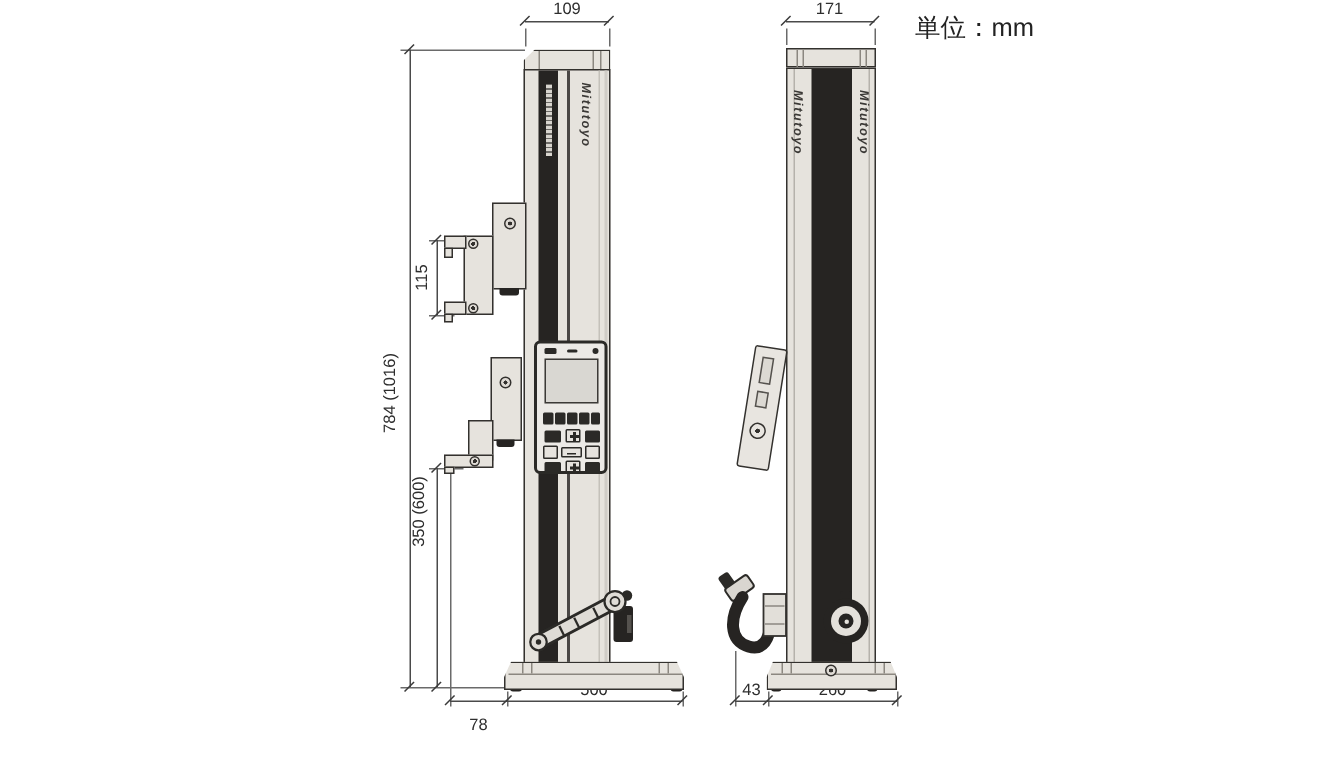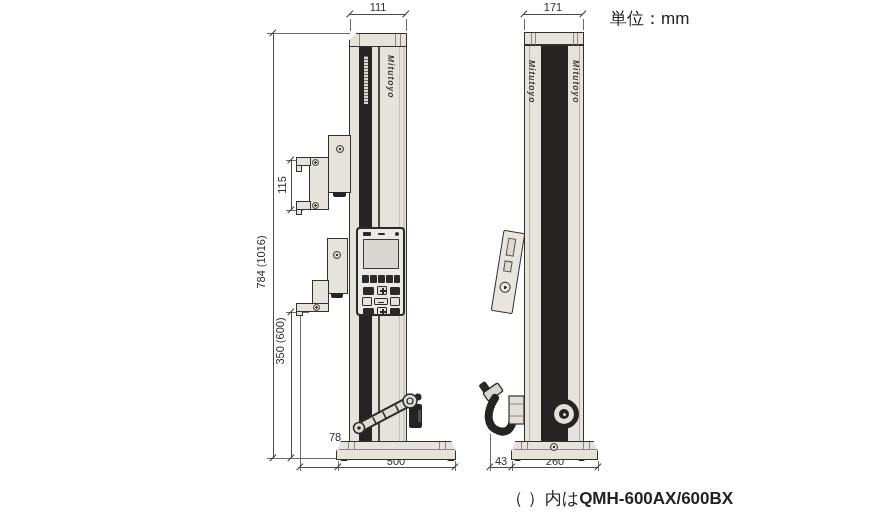--- a/index.html
+++ b/index.html
@@ -37,21 +37,21 @@
 
   <div class="note" style="left:610px;top:7px;">単位：mm</div>
 
   <div>
 
     <div class="vl ext" style="left:350px;top:19px;height:12px;"></div>
     <div class="vl ext" style="left:406px;top:19px;height:12px;"></div>
     <div class="hl" style="left:350px;top:14px;width:56px;"></div>
     <div class="tick" style="left:350px;top:14px;"></div>
     <div class="tick" style="left:406px;top:14px;"></div>
-    <div class="lbl" style="left:378px;top:7px;">111</div>
+    <div class="lbl" style="left:378px;top:7px;">109</div>
 
     <div class="hl ext" style="left:267px;top:33px;width:83px;"></div>
     <div class="hl ext" style="left:267px;top:458px;width:71px;"></div>
     <div class="vl" style="left:273px;top:33px;height:425px;"></div>
     <div class="tick" style="left:273px;top:33px;"></div>
     <div class="tick" style="left:273px;top:458px;"></div>
     <div class="lblv" style="left:261px;top:262px;">784 (1016)</div>
 
     <div class="hl ext" style="left:286px;top:160px;width:23px;"></div>
     <div class="hl ext" style="left:286px;top:210px;width:17px;"></div>
@@ -66,21 +66,21 @@
     <div class="tick" style="left:291px;top:458px;"></div>
     <div class="lblv" style="left:280px;top:341px;">350 (600)</div>
 
     <div class="vl ext" style="left:300px;top:316px;height:155px;"></div>
     <div class="vl ext" style="left:338px;top:461px;height:10px;"></div>
     <div class="vl ext" style="left:455px;top:461px;height:10px;"></div>
     <div class="hl" style="left:300px;top:467px;width:155px;"></div>
     <div class="tick" style="left:300px;top:467px;"></div>
     <div class="tick" style="left:338px;top:467px;"></div>
     <div class="tick" style="left:455px;top:467px;"></div>
-    <div class="lbl" style="left:319px;top:437px;margin-left:16px;">78</div>
+    <div class="lbl" style="left:319px;top:484px;">78</div>
     <div class="lbl" style="left:396px;top:461px;">500</div>
   </div>
 
   <div>
 
     <div class="vl ext" style="left:524px;top:19px;height:11px;"></div>
     <div class="vl ext" style="left:583px;top:19px;height:11px;"></div>
     <div class="hl" style="left:524px;top:14px;width:59px;"></div>
     <div class="tick" style="left:524px;top:14px;"></div>
     <div class="tick" style="left:583px;top:14px;"></div>
@@ -246,17 +246,14 @@
     <g>
       <rect x="-4" y="-6" width="8" height="12" rx="2" fill="#2b2a27" transform="translate(485,388) rotate(-35)"></rect>
       <rect x="-9" y="-5" width="18" height="10" rx="2" fill="#d9d6d0" stroke="#2b2a27" stroke-width="1.3" transform="translate(493,392) rotate(-35)"></rect>
       <path d="M 495 398 C 486 412 486 427 499 431 C 509 434 513 426 514 414 L 515 404" fill="none" stroke="#262422" stroke-width="8" stroke-linecap="round"></path>
       <rect x="509" y="396" width="15" height="28" fill="#e2dfd9" stroke="#33312e" stroke-width="1.2"></rect>
       <line x1="510" y1="404" x2="523" y2="404" stroke="#8b8780" stroke-width="1"></line>
       <line x1="510" y1="416" x2="523" y2="416" stroke="#8b8780" stroke-width="1"></line>
     </g>
   </svg>
 
-  <div class="note" style="left:506px;top:487px;">
-    <span>（ ）内は</span><span style="font-weight:700;">QMH-600AX/600BX</span>
-  </div>
 
 </div>
 
 </body></html>

